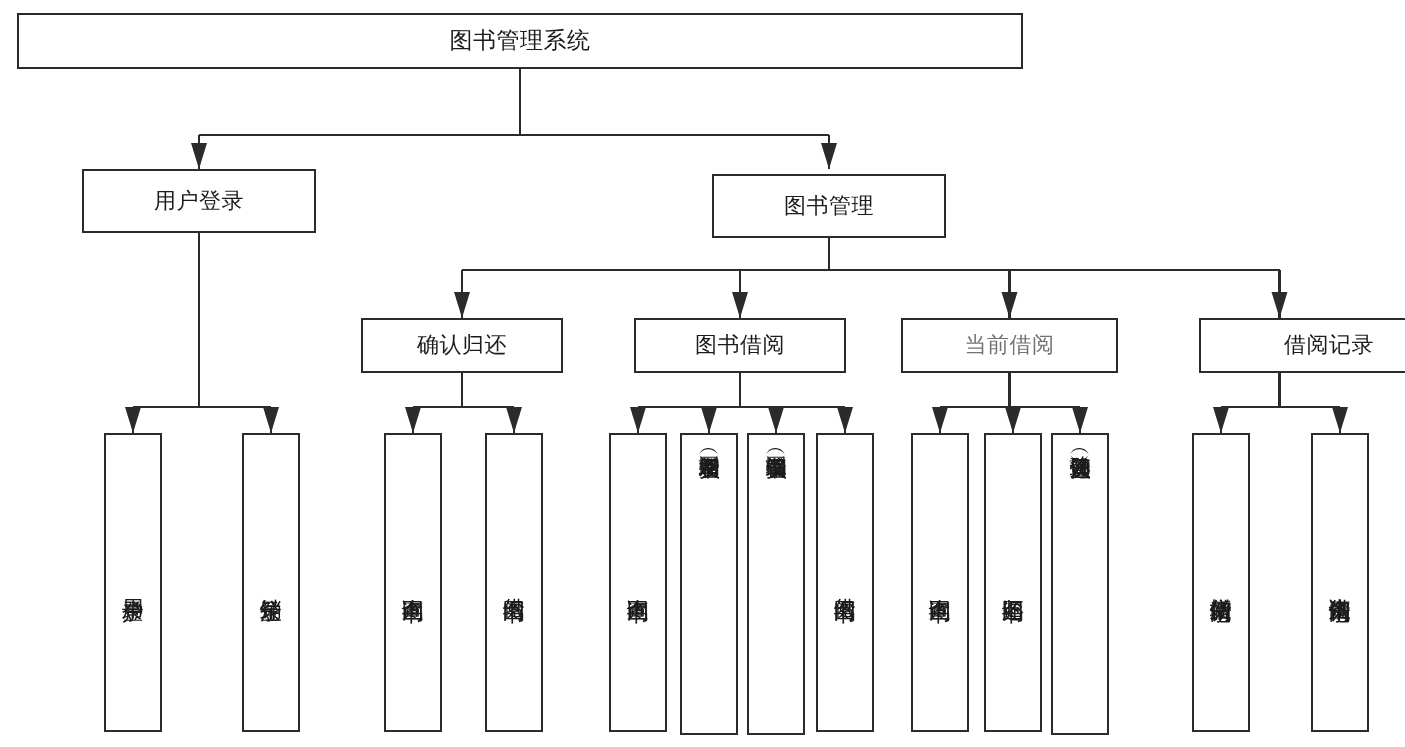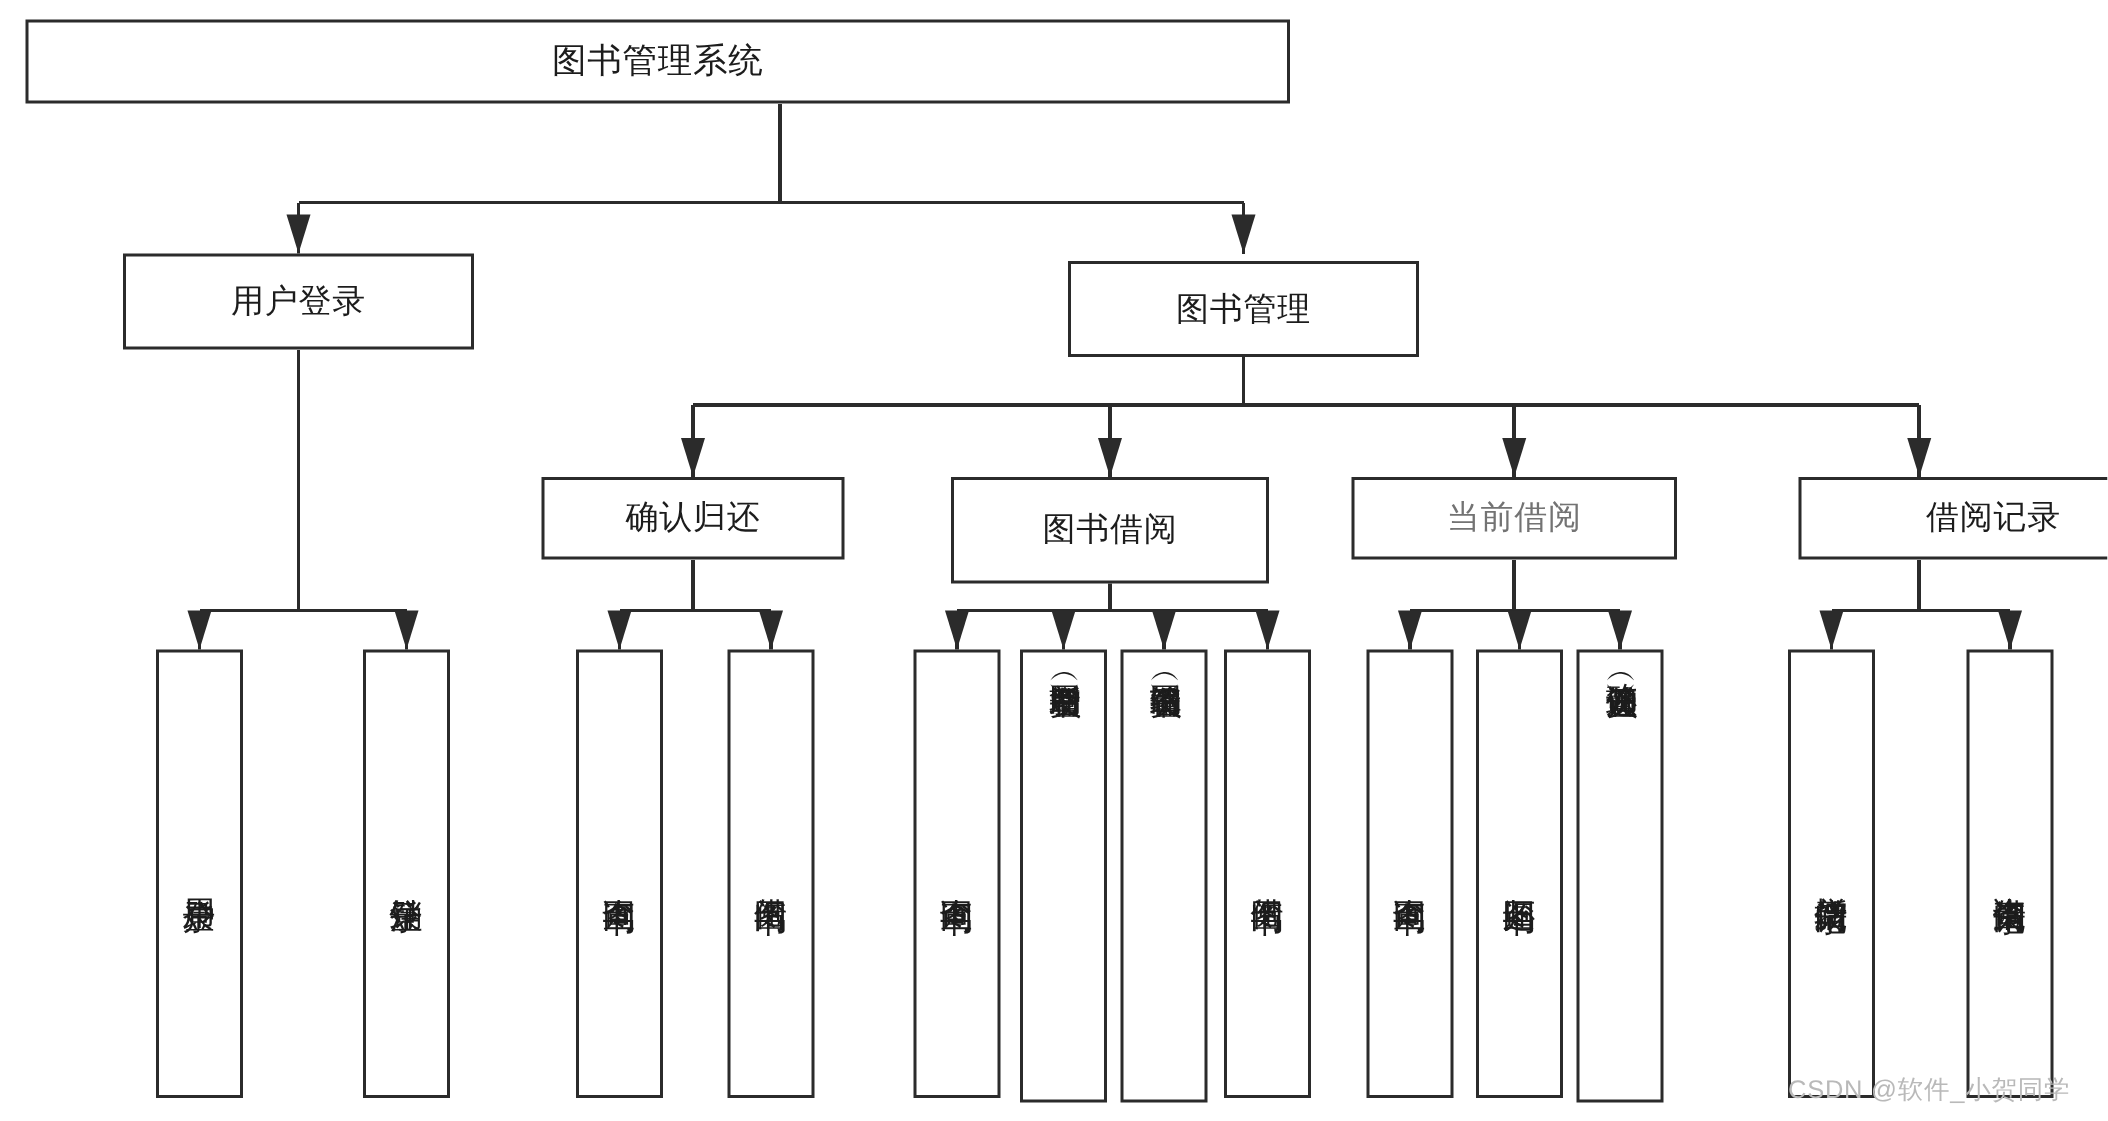--- a/index.html
+++ b/index.html
@@ -129,33 +129,33 @@
       <line x1="1080" y1="407" x2="1080" y2="433" stroke="#2b2b2b" stroke-width="2.5" shape-rendering="crispEdges"></line>
       <path d="M 1072 407 L 1088 407 L 1080 433 Z" fill="#2b2b2b"></path>
       <line x1="1279.5" y1="373" x2="1279.5" y2="407" stroke="#2b2b2b" stroke-width="2.5" shape-rendering="crispEdges"></line>
       <line x1="1221" y1="407" x2="1340" y2="407" stroke="#2b2b2b" stroke-width="2.5" shape-rendering="crispEdges"></line>
       <line x1="1221" y1="407" x2="1221" y2="433" stroke="#2b2b2b" stroke-width="2.5" shape-rendering="crispEdges"></line>
       <path d="M 1213 407 L 1229 407 L 1221 433 Z" fill="#2b2b2b"></path>
       <line x1="1340" y1="407" x2="1340" y2="433" stroke="#2b2b2b" stroke-width="2.5" shape-rendering="crispEdges"></line>
       <path d="M 1332 407 L 1348 407 L 1340 433 Z" fill="#2b2b2b"></path>
     </svg>
   <div id="nodes">
-      <div class="node horiz root" style="left: 17px; top: 13px; width: 843px; height: 56px; border-color: rgb(43, 43, 43); justify-content: center;">
+      <div class="node horiz root" style="left: 17px; top: 13px; width: 1006px; height: 56px; border-color: rgb(43, 43, 43); justify-content: center;">
         <span class="node-label" style="color: rgb(28, 28, 28);">图书管理系统</span>
       </div>
       <div class="node horiz" style="left: 82px; top: 169px; width: 234px; height: 64px; border-color: rgb(43, 43, 43);">
         <span class="node-label" style="color: rgb(28, 28, 28);">用户登录</span>
       </div>
       <div class="node horiz" style="left: 712px; top: 174px; width: 234px; height: 64px; border-color: rgb(43, 43, 43);">
         <span class="node-label" style="color: rgb(28, 28, 28);">图书管理</span>
       </div>
       <div class="node horiz" style="left: 361px; top: 318px; width: 202px; height: 55px; border-color: rgb(43, 43, 43);">
         <span class="node-label" style="color: rgb(28, 28, 28);">确认归还</span>
       </div>
-      <div class="node horiz" style="left: 634px; top: 318px; width: 212px; height: 71px; border-color: rgb(43, 43, 43);">
+      <div class="node horiz" style="left: 634px; top: 318px; width: 212px; height: 55px; border-color: rgb(43, 43, 43);">
         <span class="node-label" style="color: rgb(28, 28, 28);">图书借阅</span>
       </div>
       <div class="node horiz" style="left: 901px; top: 318px; width: 217px; height: 55px; border-color: rgb(43, 43, 43);">
         <span class="node-label" style="color: #737373;">当前借阅</span>
       </div>
       <div class="node horiz" style="left: 1199px; top: 318px; width: 260px; height: 55px; border-color: rgb(43, 43, 43);">
         <span class="node-label" style="color: rgb(28, 28, 28);">借阅记录</span>
       </div>
       <div class="node vert" style="left: 104px; top: 433px; width: 58px; height: 299px; border-color: rgb(43, 43, 43);">
         <span class="node-label" style="color: rgb(28, 28, 28);">用户登录</span>
@@ -190,14 +190,13 @@
       <div class="node vert tall topalign" style="left: 1051px; top: 433px; width: 58px; height: 302px; border-color: rgb(43, 43, 43);">
         <span class="node-label" style="color: rgb(28, 28, 28);">确认归还（管理员）</span>
       </div>
       <div class="node vert" style="left: 1192px; top: 433px; width: 58px; height: 299px; border-color: rgb(43, 43, 43);">
         <span class="node-label" style="color: rgb(28, 28, 28);">新增借阅记录</span>
       </div>
       <div class="node vert" style="left: 1311px; top: 433px; width: 58px; height: 299px; border-color: rgb(43, 43, 43);">
         <span class="node-label" style="color: rgb(28, 28, 28);">查询借阅记录</span>
       </div>
     </div>
-  <div class="watermark" style="left: 1192px; top: 715px; color: rgb(185, 185, 185);">CSDN @软件_小贺同学</div>
 </div>
 
 </body></html>

